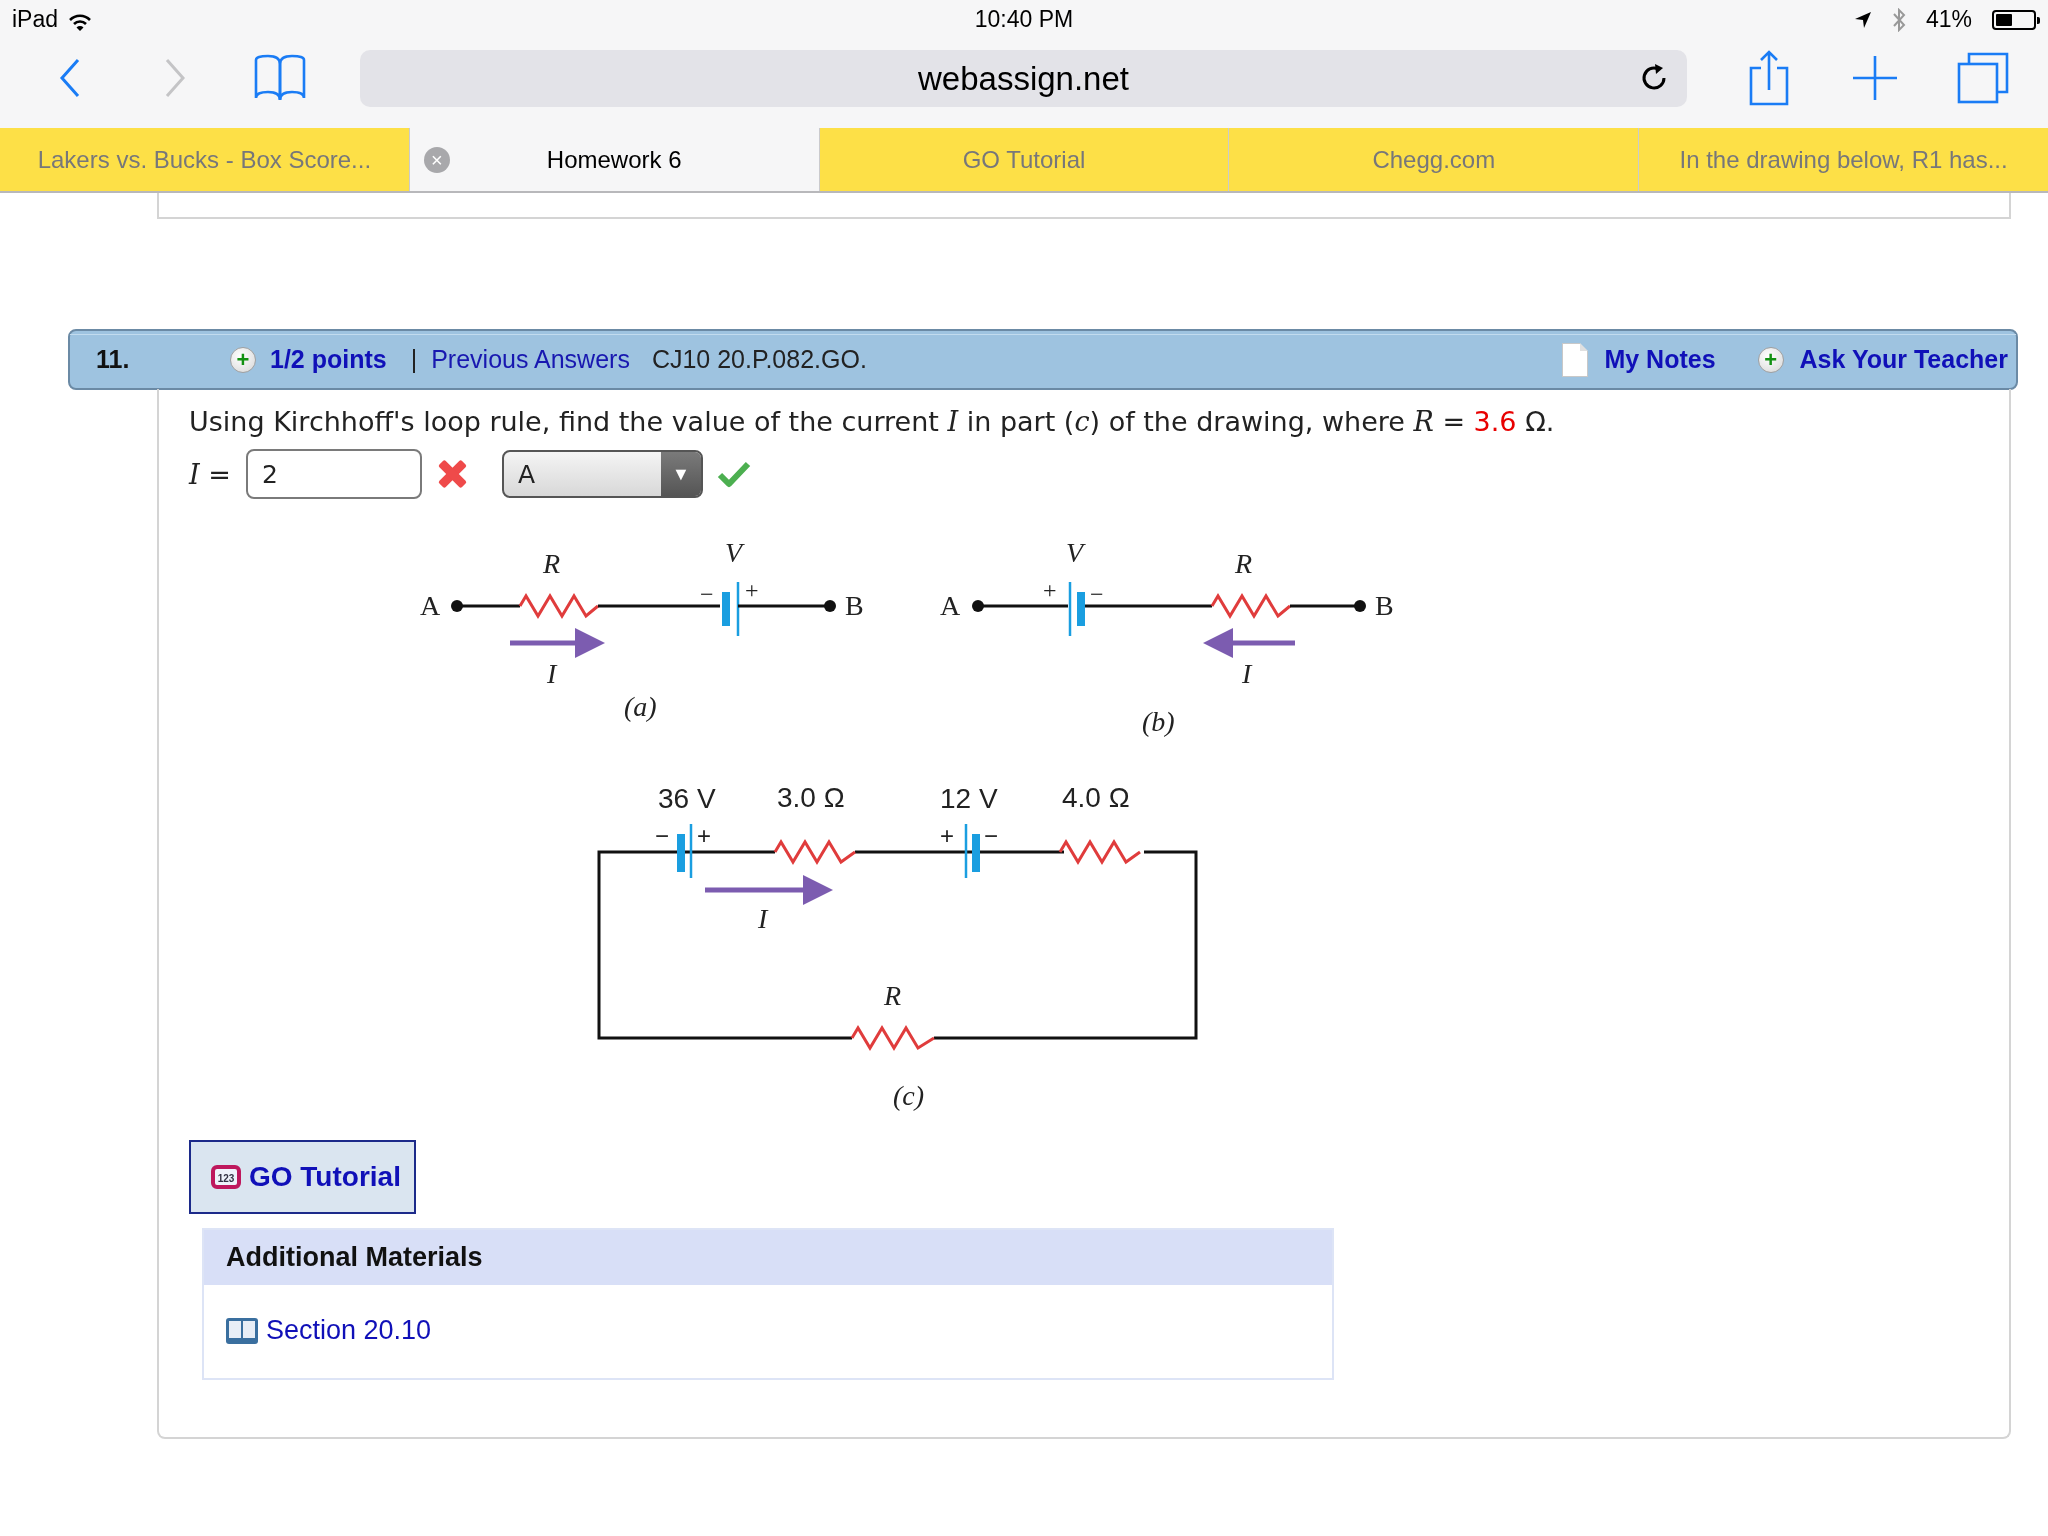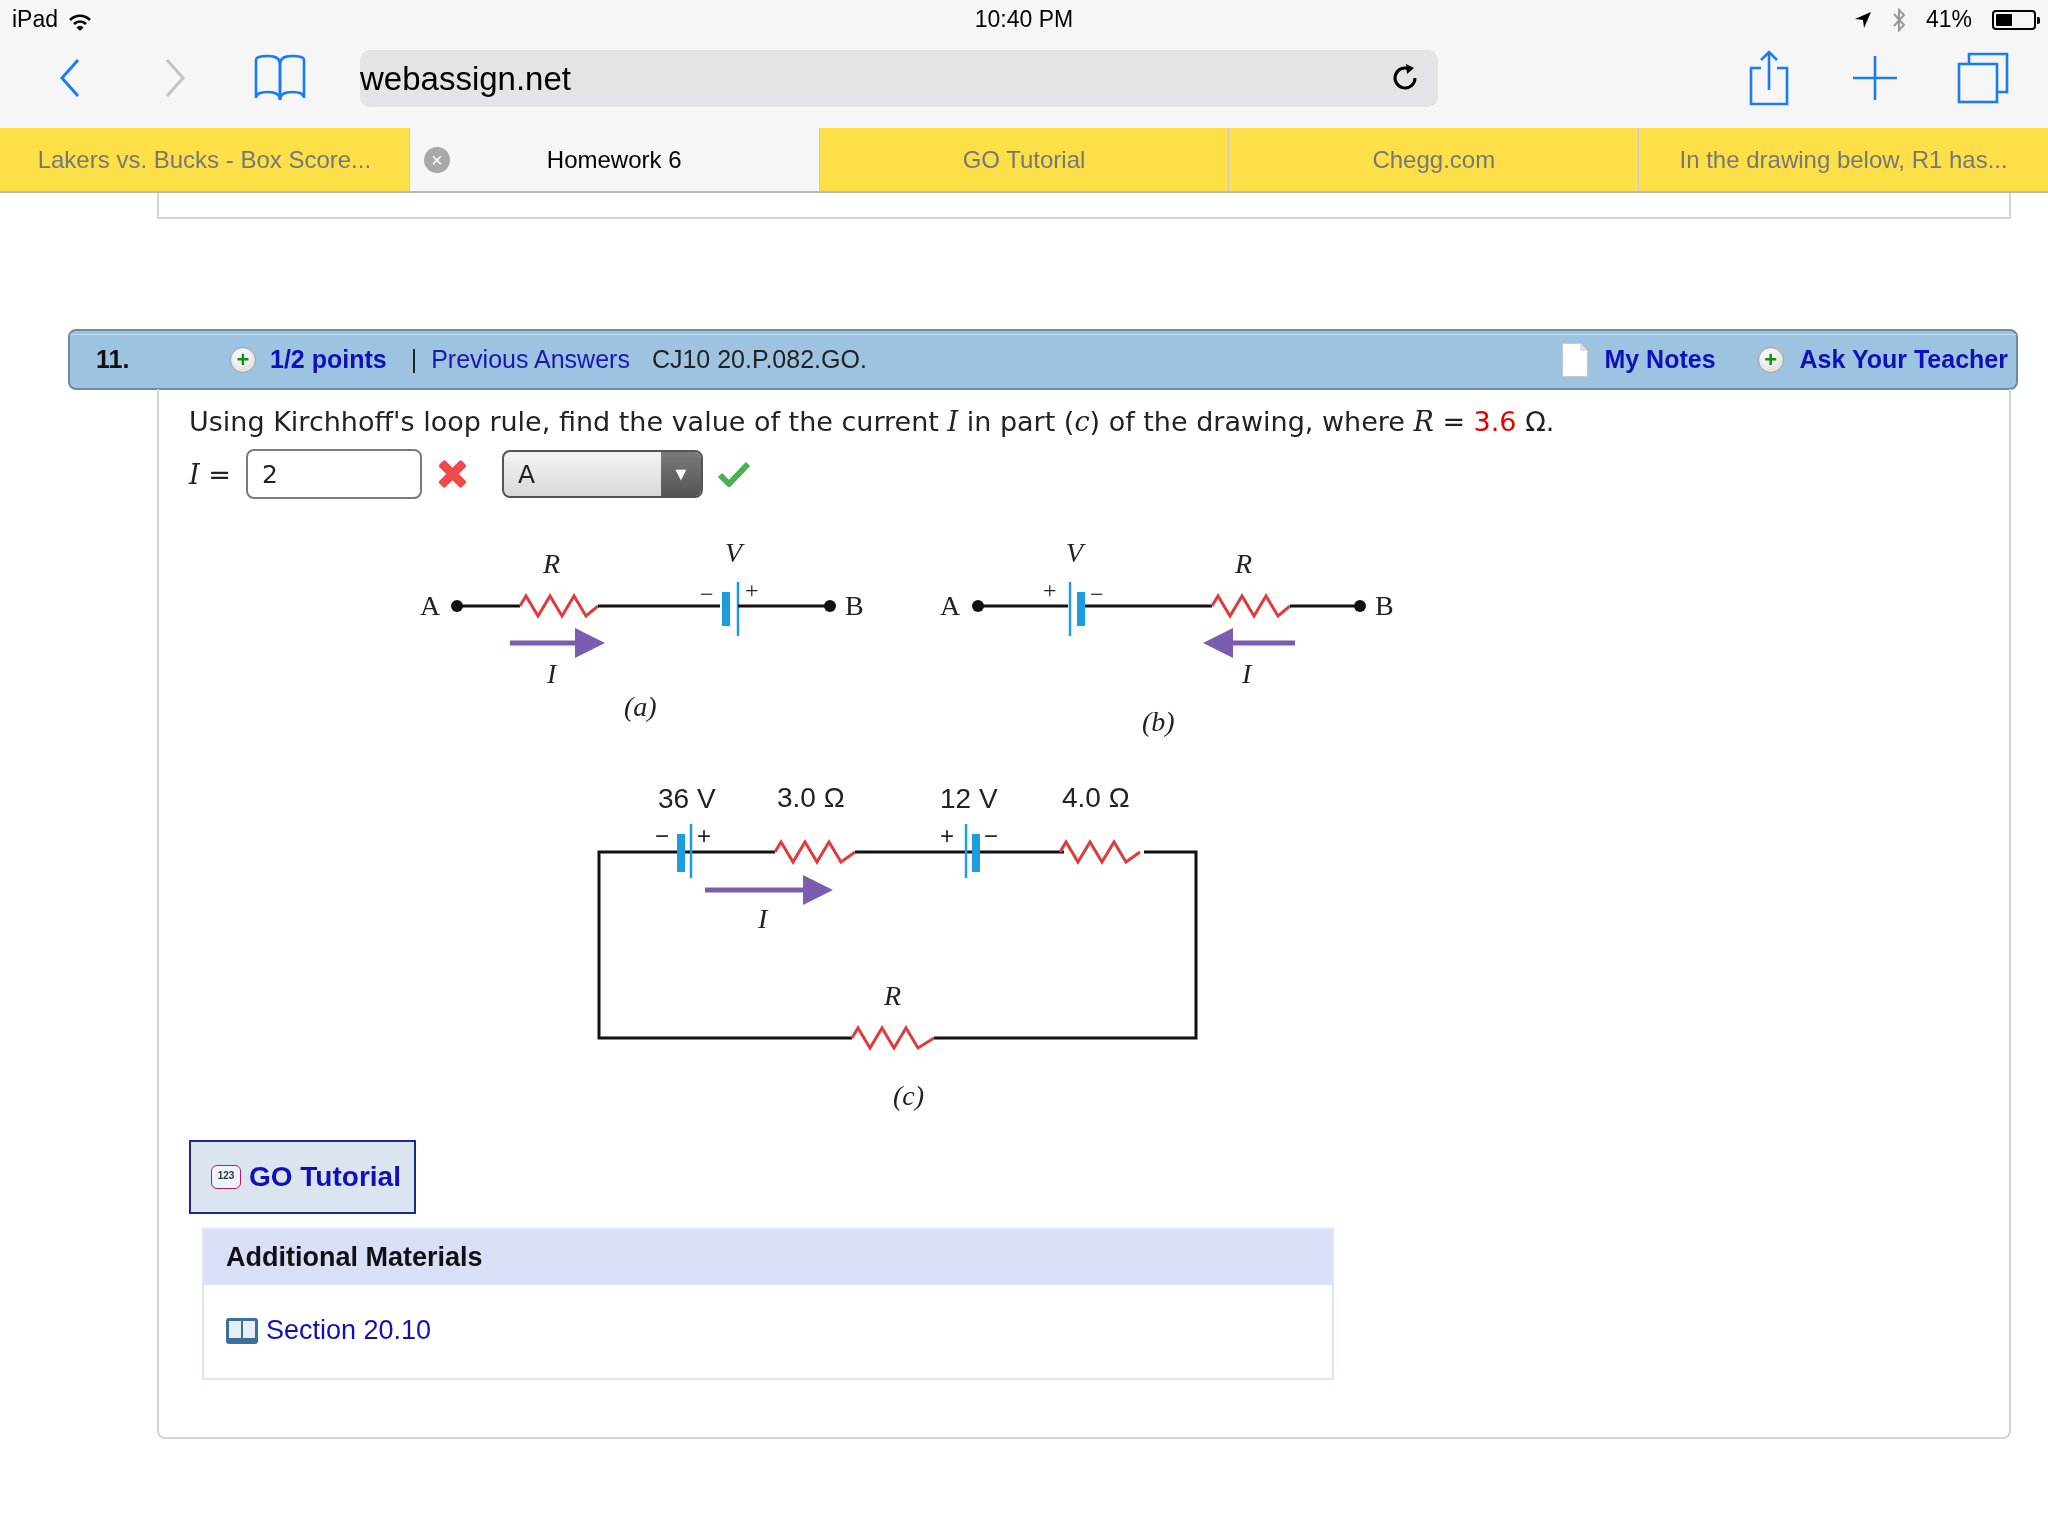--- a/index.html
+++ b/index.html
@@ -9,21 +9,21 @@
   #chrome { position: absolute; left: 0; top: 0; width: 2048px; height: 193px; background: #f6f6f7; }
   .status { position: absolute; top: 6px; font-size: 23px; color: #000; }
   #status-left { left: 12px; display: flex; align-items: flex-end; gap: 10px; }
   #status-time { left: 0; width: 2048px; text-align: center; font-weight: 500; }
   #status-right { right: 12px; display: flex; align-items: center; gap: 20px; }
   .battery { width: 44px; height: 20px; border: 2px solid #000; border-radius: 4px; position: relative; }
   .battery::before { content: ""; position: absolute; left: 2px; top: 2px; bottom: 2px; width: 16px; background: #000; border-radius: 1px; }
   .battery::after { content: ""; position: absolute; right: -6px; top: 5px; width: 3px; height: 7px; background: #000; border-radius: 0 2px 2px 0; }
 
   .navbtn { position: absolute; top: 52px; height: 52px; display: flex; align-items: center; justify-content: center; cursor: pointer; }
-  #url-field { position: absolute; left: 360px; top: 50px; width: 1078px; height: 57px; background: #e3e3e8; border-radius: 10px; display: flex; align-items: center; justify-content: flex-start; }
+  #url-field { position: absolute; left: 360px; top: 50px; width: 1327px; height: 57px; background: #e3e3e8; border-radius: 10px; display: flex; align-items: center; justify-content: center; }
   #url-text { font-size: 33px; color: #000; }
   #reload-btn { position: absolute; right: 16px; top: 12px; width: 32px; height: 32px; }
 
   #tabbar { position: absolute; left: 0; top: 128px; width: 2048px; height: 65px; background: #fde047; border-bottom: 2px solid #b8b8bb; display: flex; }
   .tab { height: 63px; flex: 1; display: flex; align-items: center; justify-content: center; font-size: 24px; color: #77777a; border-left: 1px solid #cacacd; position: relative; cursor: pointer; white-space: nowrap; overflow: hidden; }
   .tab:first-child { border-left: none; }
   .tab.active { background: #f6f6f7; color: #000; font-weight: 500; }
   .tab-close { position: absolute; left: 14px; top: 19px; width: 26px; height: 26px; border-radius: 50%; background: #a8a8ab; color: #fff; font-size: 20px; line-height: 26px; text-align: center; }
 
   
@@ -58,21 +58,21 @@
   #wrong-icon::after { transform: rotate(-45deg); }
   #unit-select { margin-left: 34px; width: 201px; height: 48px; border: 2px solid #555; border-radius: 8px; background: linear-gradient(#f4f4f4, #d8d8d8); display: flex; align-items: center; overflow: hidden; cursor: pointer; }
   #unit-value { flex: 1; padding-left: 14px; font-family: "DejaVu Sans", sans-serif; font-size: 25px; color: #222; }
   #unit-arrow { width: 40px; height: 100%; background: linear-gradient(#7a7a7a, #555); display: flex; align-items: center; justify-content: center; color: #fff; font-size: 18px; }
   #right-icon { margin-left: 14px; width: 34px; height: 28px; }
 
   #diagram { position: absolute; left: 400px; top: 530px; }
 
   #go-tutorial { position: absolute; left: 189px; top: 1140px; width: 227px; height: 74px; border: 2px solid #1c2a8a; background: #dae5f0; display: flex; align-items: center; padding-left: 20px; gap: 8px; cursor: pointer; }
   #go-tutorial-label { color: #1010b8; font-weight: bold; font-size: 28px; }
-  .tut-icon { width: 30px; height: 24px; border: 1px solid #be185d; border-radius: 6px; background: #eef3fb; font-size: 10px; color: #334; text-align: center; line-height: 20px; font-weight: bold; position: relative; }
+  .tut-icon { width: 30px; height: 24px; border: 4px solid #be185d; border-radius: 6px; background: #eef3fb; font-size: 10px; color: #334; text-align: center; line-height: 20px; font-weight: bold; position: relative; }
 
   #addl { position: absolute; left: 202px; top: 1228px; width: 1132px; height: 152px; border: 2px solid #dde4f6; }
   #addl-header { height: 55px; background: #d8dff7; display: flex; align-items: center; padding-left: 22px; font-weight: bold; font-size: 27px; color: #111; }
   #addl-item { position: absolute; left: 22px; top: 85px; display: flex; align-items: center; gap: 8px; cursor: pointer; }
   #addl-link { color: #1010b8; font-size: 27px; }
   .book-icon { width: 32px; height: 26px; background: #3a6f9f; border-radius: 3px; position: relative; }
   .book-icon::before { content: ""; position: absolute; left: 3px; top: 3px; width: 12px; height: 17px; background: #e8eef6; }
   .book-icon::after { content: ""; position: absolute; right: 3px; top: 3px; width: 12px; height: 17px; background: #e8eef6; }
 </style>
 </head>

